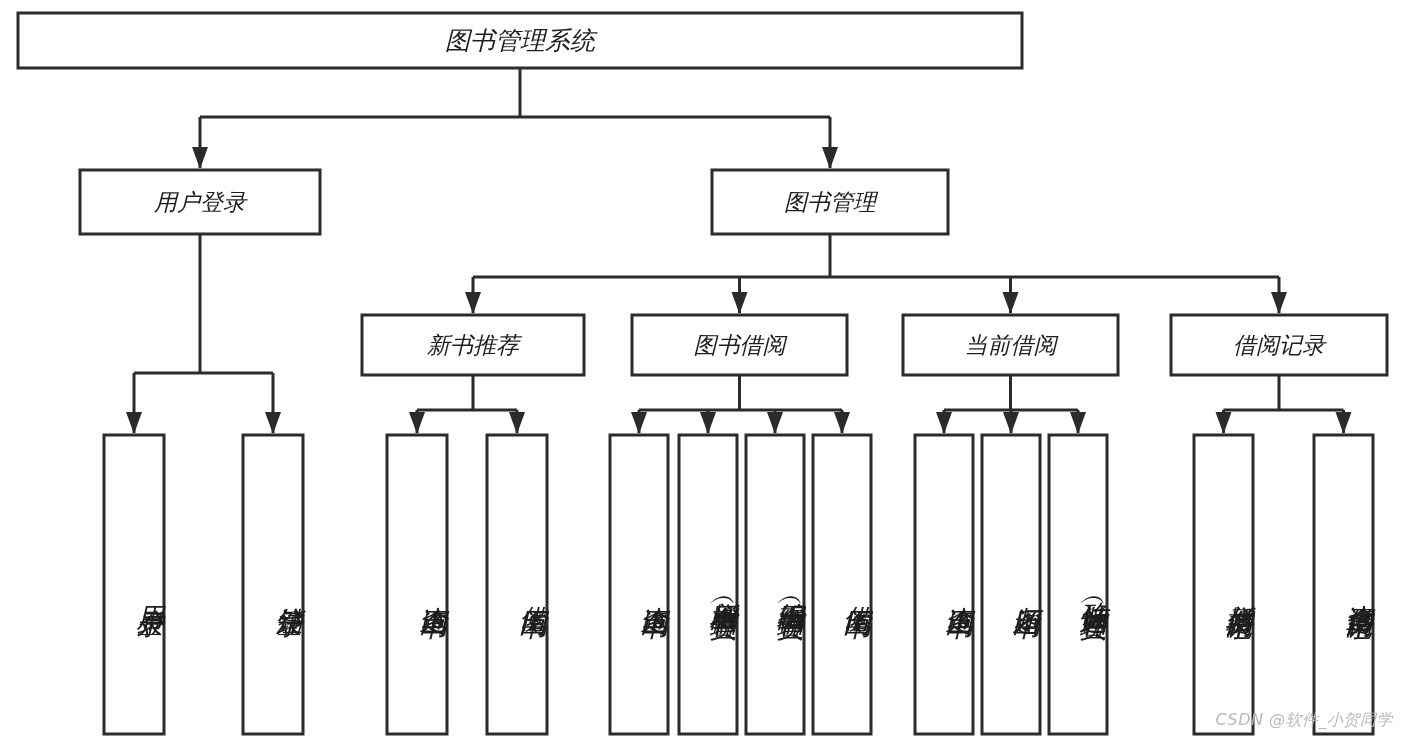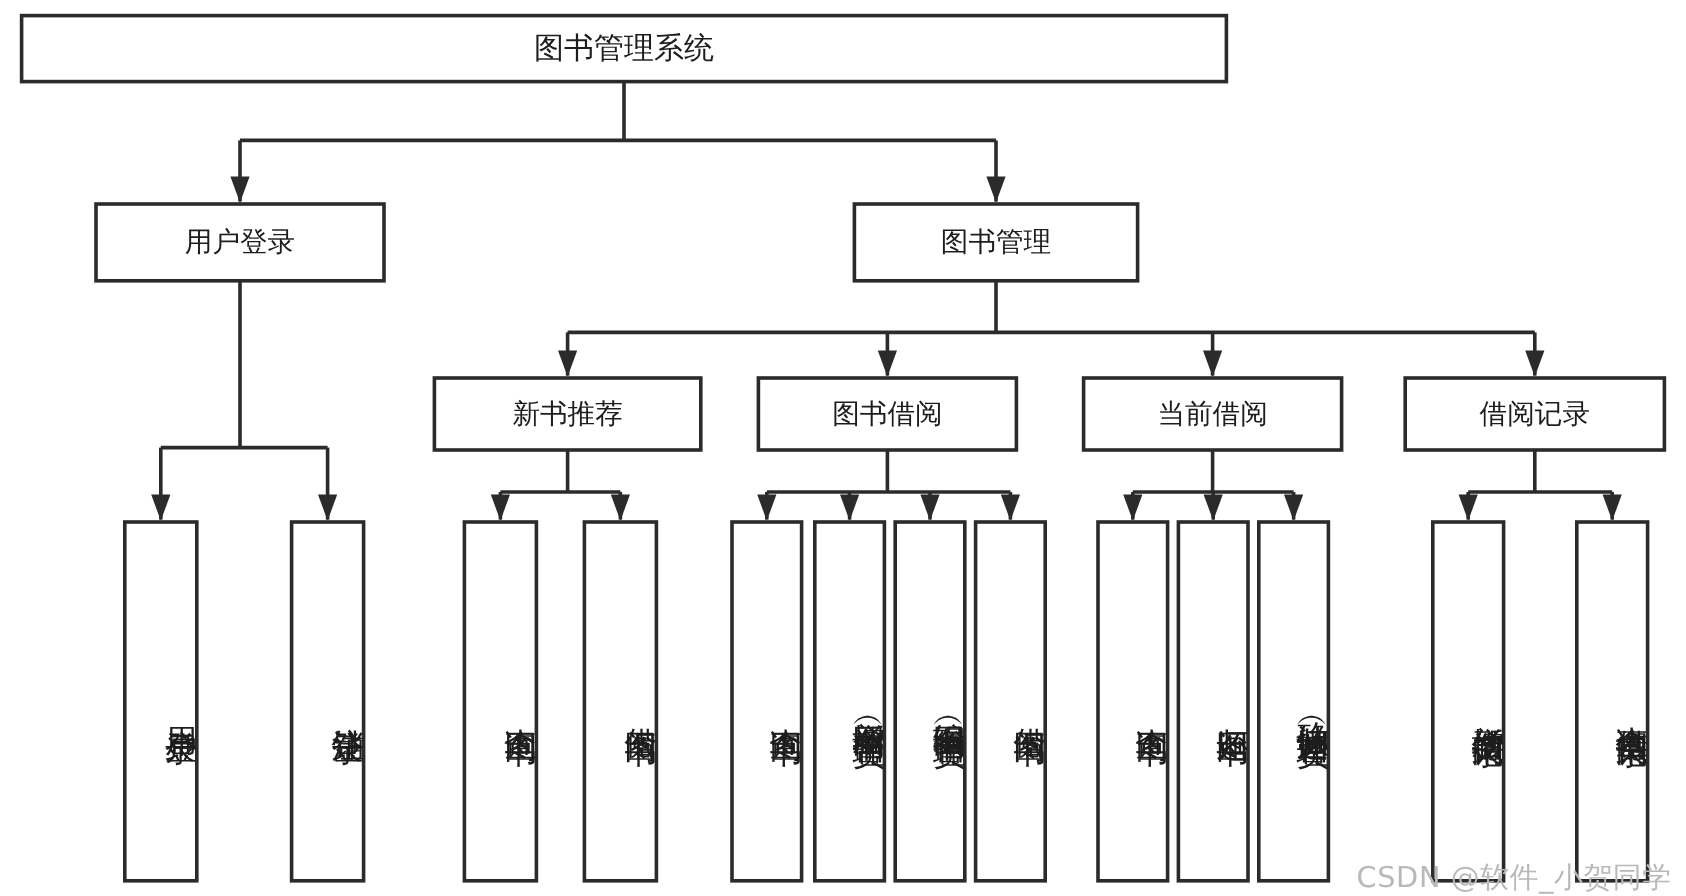--- a/index.html
+++ b/index.html
@@ -1,21 +1,21 @@
 <!DOCTYPE html>
 <html><head>
 <meta charset="utf-8">
 <style>
   html,body{margin:0;padding:0;background:#ffffff;}
   body{
     width:1405px;height:747px;
     font-family:"DejaVu Sans","Liberation Sans",sans-serif;
     overflow:hidden;
   }
-  #diagram-root{position:relative;width:1405px;height:747px;background:#fff;}
+  #diagram-root{position:relative;width:1405px;height:747px;background:#fff;font-style:italic;}
   svg#tree{position:absolute;left:0;top:0;width:1405px;height:747px;display:block;}
   .node-box{
     fill:#ffffff;
     stroke:#2b2b2b;
     stroke-width:3;
   }
   .connector{
     stroke:#2b2b2b;
     stroke-width:3;
     fill:none;
@@ -42,22 +42,22 @@
     font-size:27px;
     line-height:1.02;
     letter-spacing:2px;
     font-family:"DejaVu Sans","Liberation Sans",sans-serif;
     white-space:nowrap;
     pointer-events:none;
   }
   .watermark{
     position:absolute;
     right:12px;
-    bottom:0;
-    font-size:24px;
+    bottom:16px;
+    font-size:16px;
     color:#b9b9b9;
     font-family:"DejaVu Sans","Liberation Sans",sans-serif;
     letter-spacing:0.5px;
     white-space:nowrap;
     margin-left:13px;
   }
 </style>
 </head>
 <body>
 

